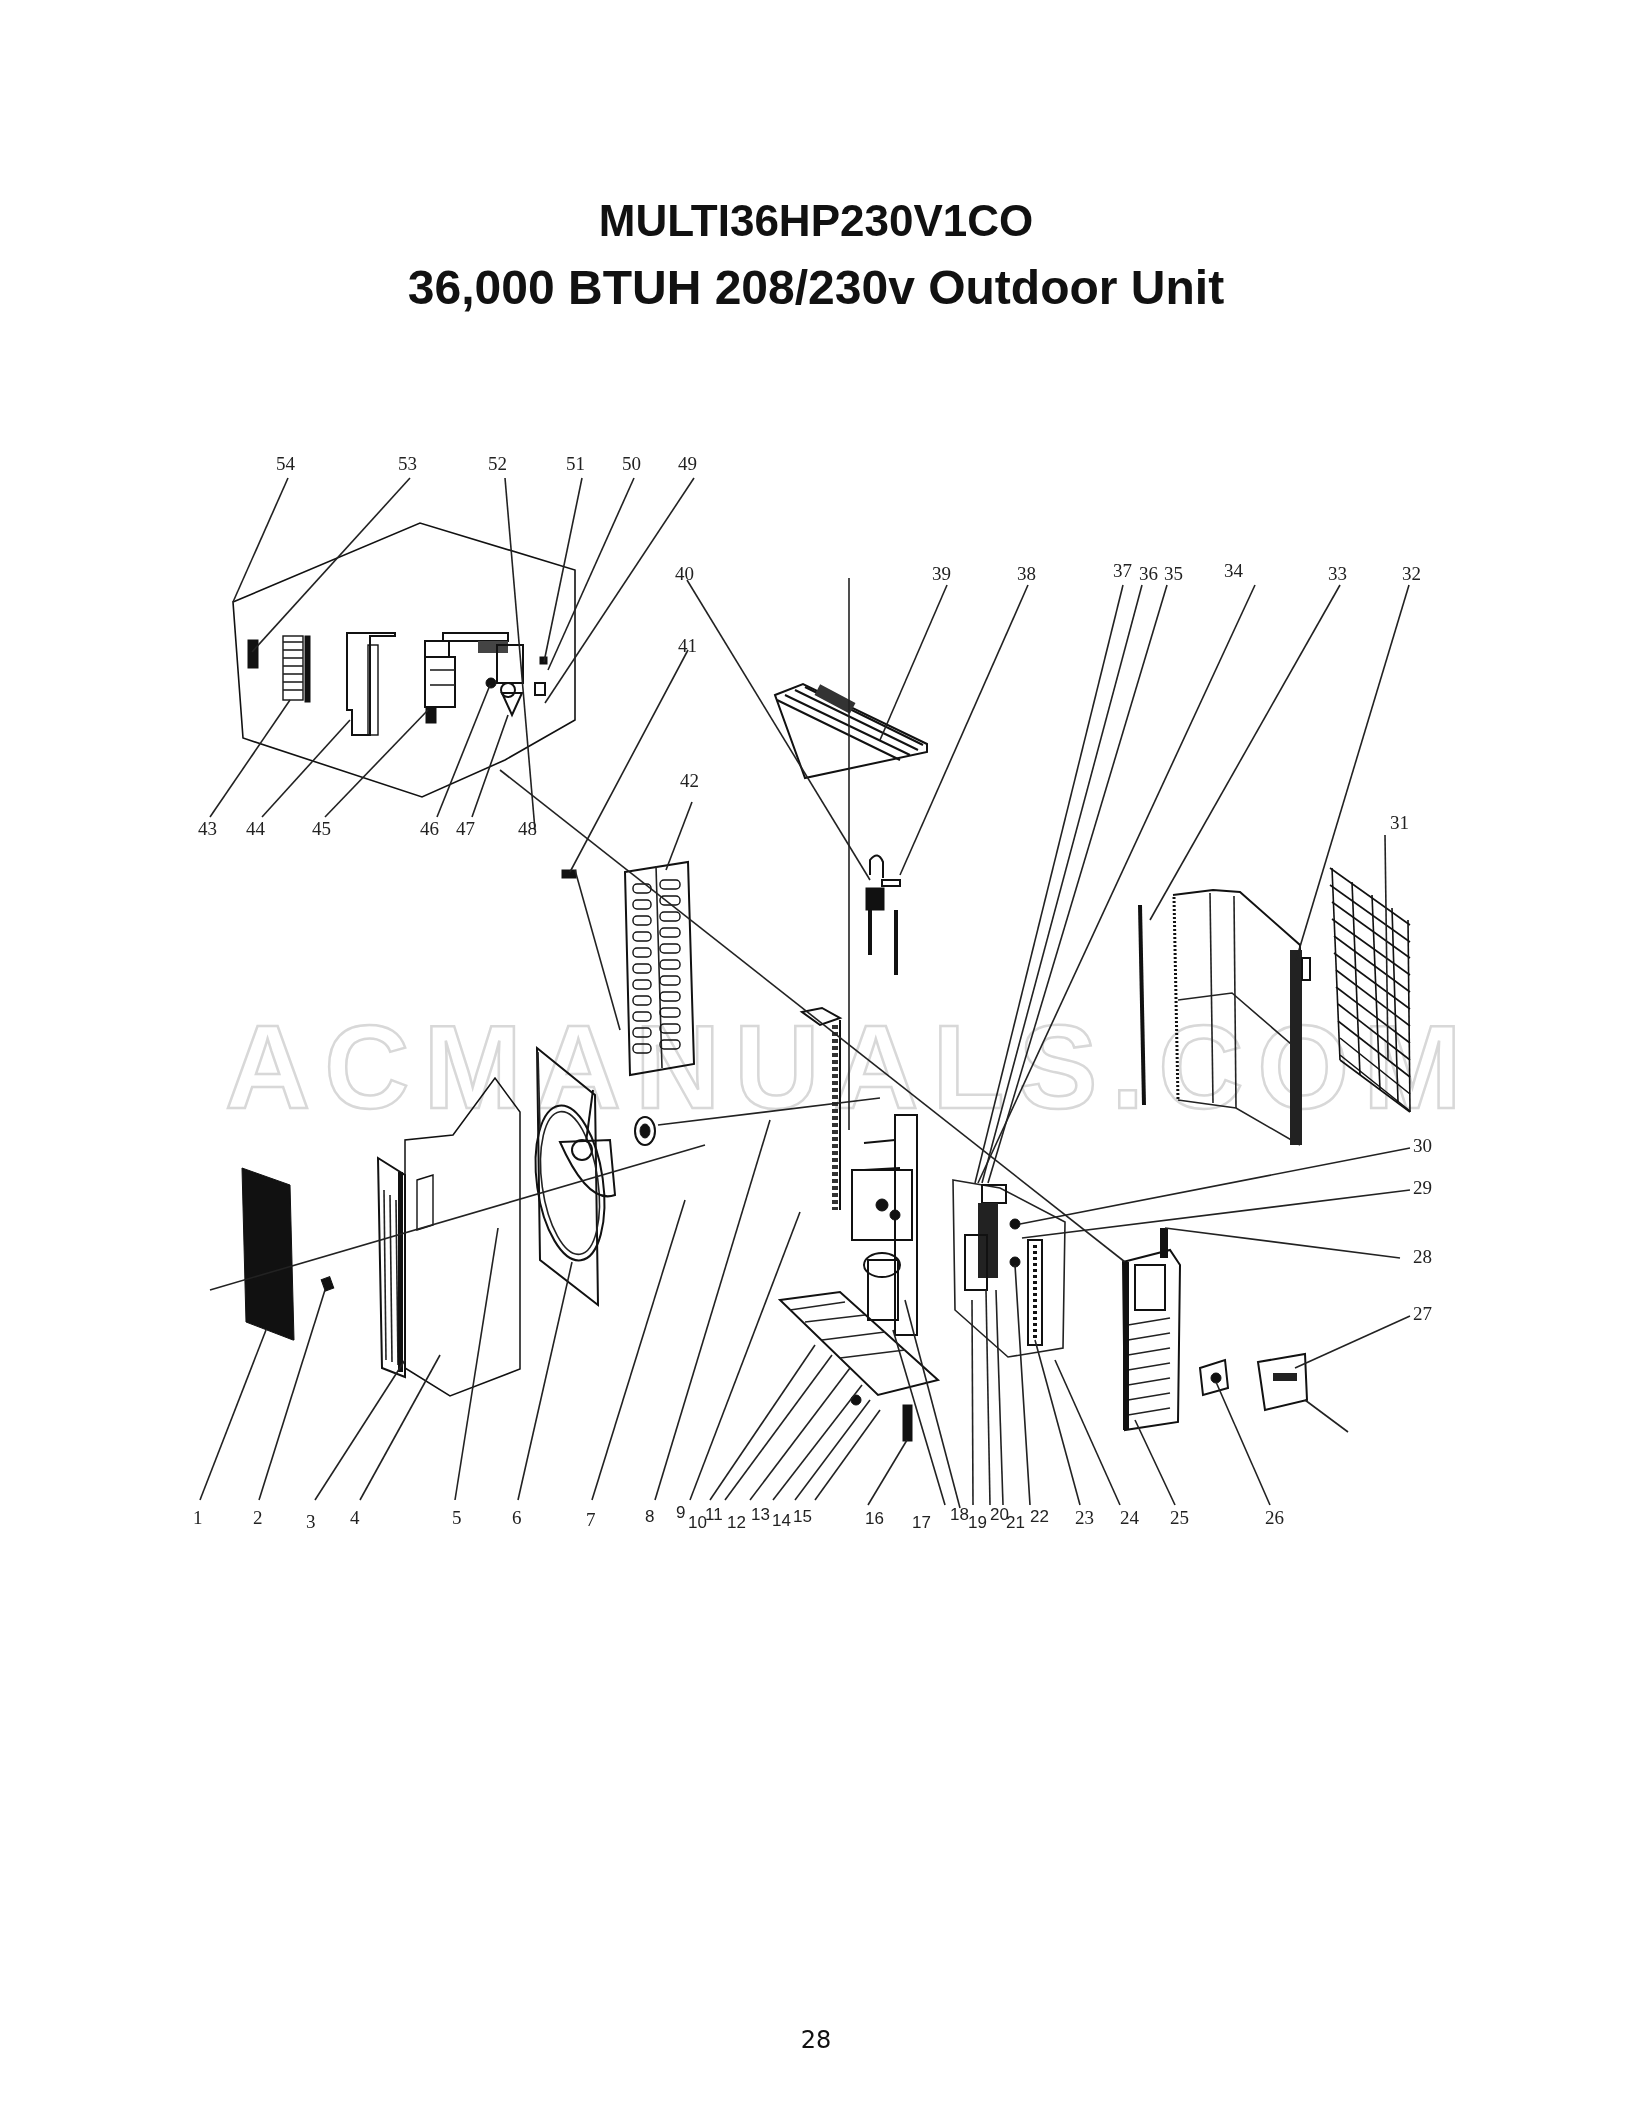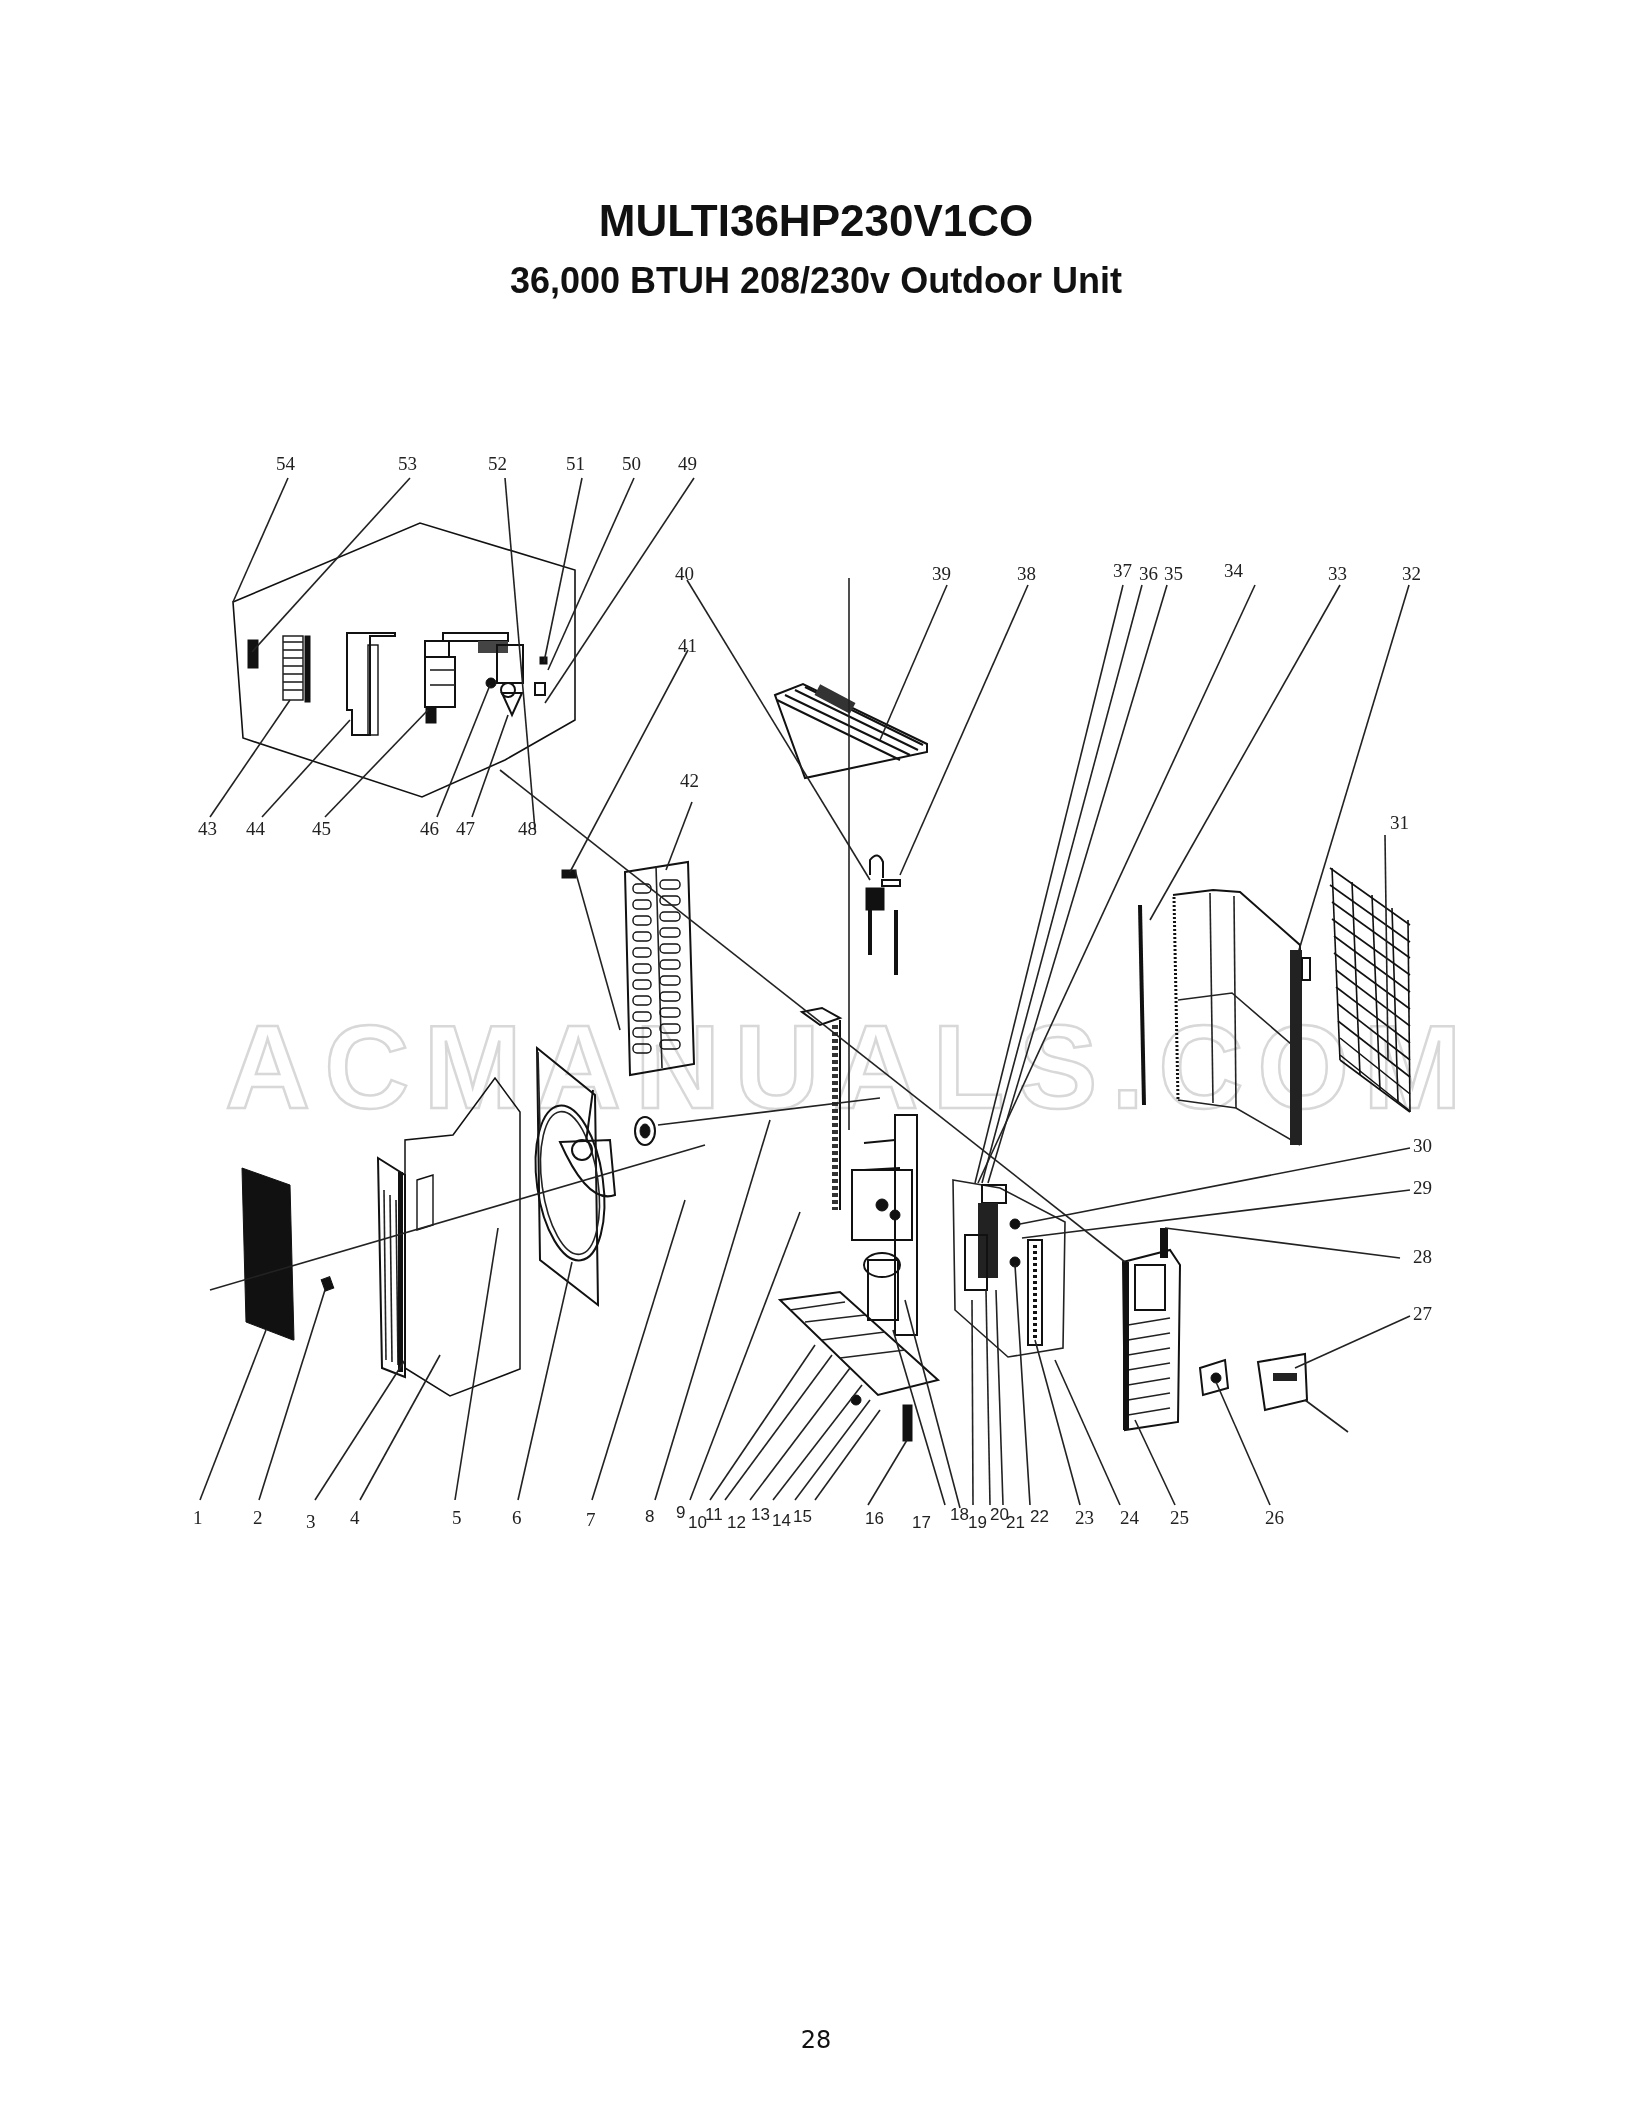--- a/index.html
+++ b/index.html
@@ -1,19 +1,19 @@
 <!DOCTYPE html>
 <html><head>
 <meta charset="utf-8">
 <style>
   html,body{margin:0;padding:0;background:#ffffff;}
   body{width:1632px;height:2112px;position:relative;overflow:hidden;font-family:"Liberation Sans",sans-serif;color:#111;}
   .title{position:absolute;left:0;width:1632px;text-align:center;font-weight:bold;font-family:"Liberation Sans",sans-serif;}
   .t1{top:196px;font-size:44px;letter-spacing:0px;}
-  .t2{top:260px;font-size:36px;}
+  .t2{top:260px;font-size:48px;}
   .page-num{position:absolute;top:2026px;left:0;width:1632px;text-align:center;font-size:24px;font-family:"DejaVu Sans",sans-serif;}
   svg.diagram{position:absolute;left:0;top:0;}
   .lbl{font-family:"Liberation Serif",serif;font-size:19px;fill:#222;}
   .lbls{font-family:"Liberation Sans",sans-serif;font-size:17px;fill:#222;}
   .wm{font-family:"Liberation Sans",sans-serif;font-weight:bold;font-size:118px;fill:none;stroke:#d8d8d8;stroke-width:2.5;letter-spacing:14px;}
   .ln{stroke:#222;stroke-width:1.6;fill:none;}
   .pt{stroke:#111;stroke-width:2;fill:none;}
   .ptf{stroke:#111;stroke-width:2;fill:#fff;}
   .blk{fill:#111;stroke:#111;}
 </style>

